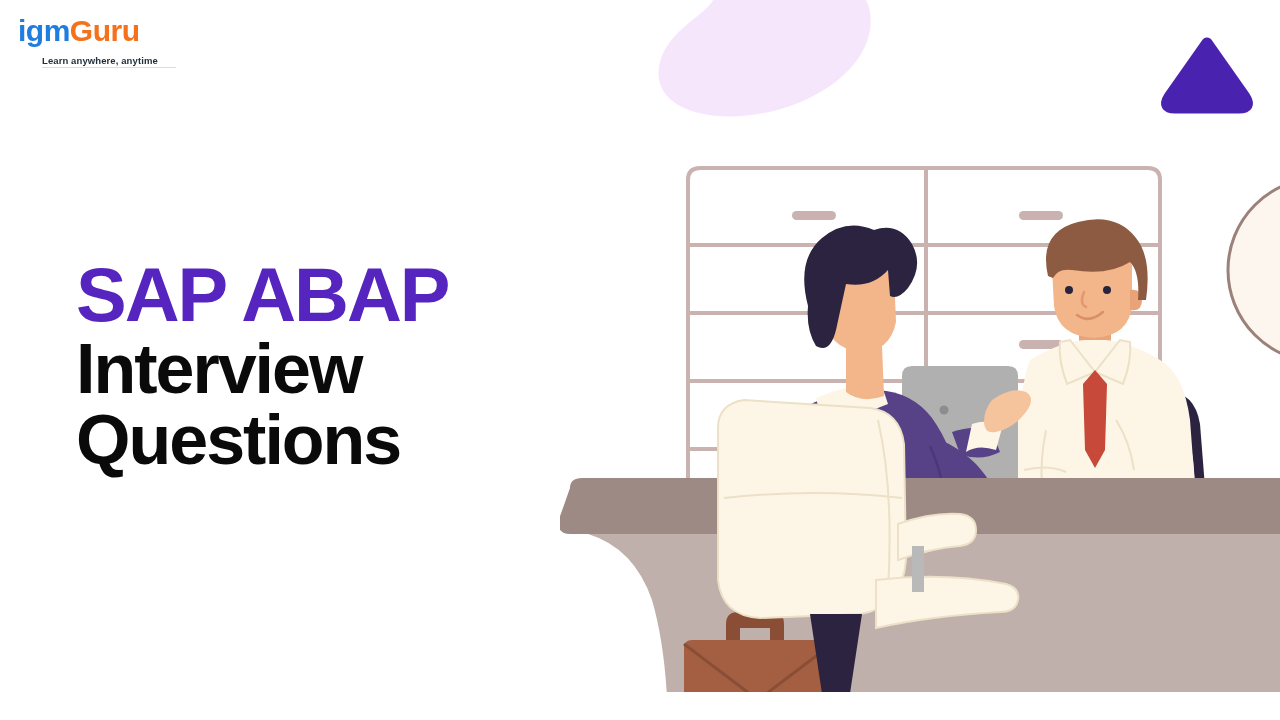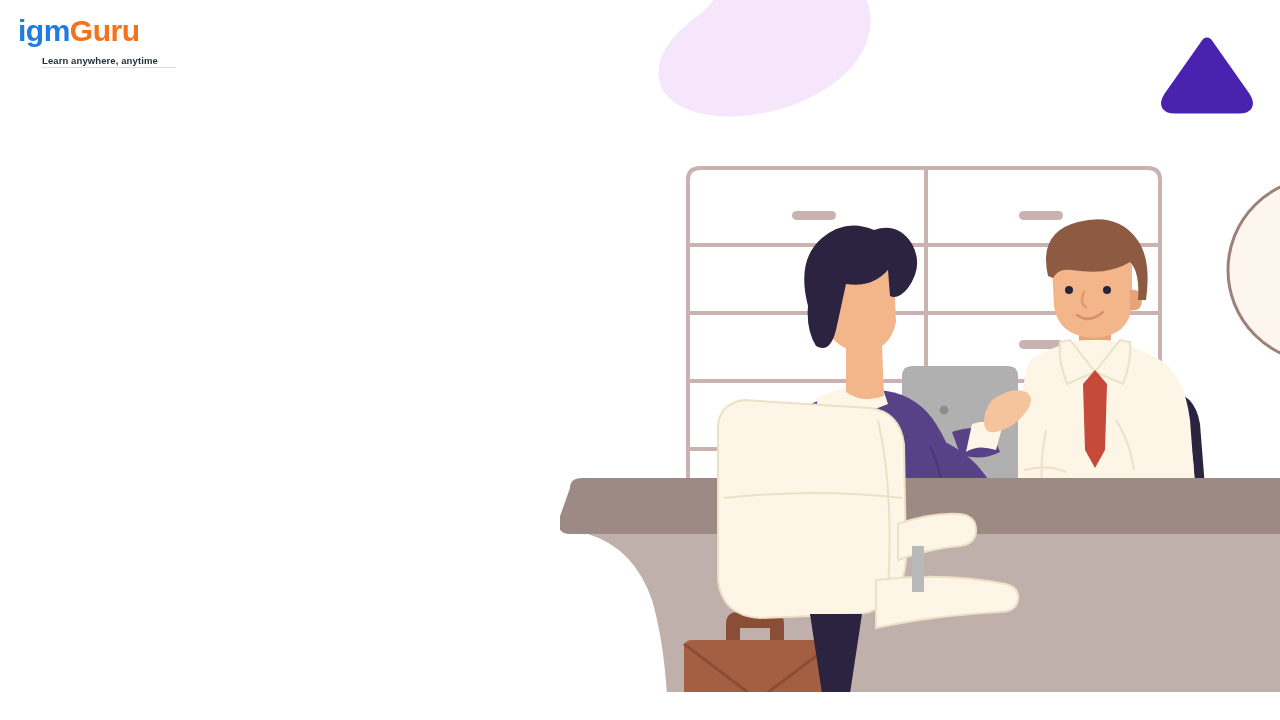--- a/index.html
+++ b/index.html
@@ -92,20 +92,25 @@
   </div>
 
   <div id="logo">
     <div id="logo-word">
       <span id="logo-igm">igm</span><span id="logo-guru">Guru</span>
     </div>
     <div id="logo-tagline">Learn anywhere, anytime</div>
     <div id="logo-underline"></div>
   </div>
 
+  <div id="headline">
+    <div class="line" id="line-1">SAP ABAP</div>
+    <div class="line" id="line-2">Interview</div>
+    <div class="line" id="line-3">Questions</div>
+  </div>
 
   <div id="illustration">
     <svg viewBox="0 0 720 720" xmlns="http://www.w3.org/2000/svg">
 
       <g>
         <path d="M128 180 Q128 168 140 168 L588 168 Q600 168 600 180 L600 500 L128 500 Z" fill="#ffffff" stroke="#c9b2b0" stroke-width="4"></path>
 
         <line x1="366" y1="168" x2="366" y2="500" stroke="#c9b2b0" stroke-width="4"></line>
 
         <line x1="128" y1="245" x2="600" y2="245" stroke="#c9b2b0" stroke-width="4"></line>

